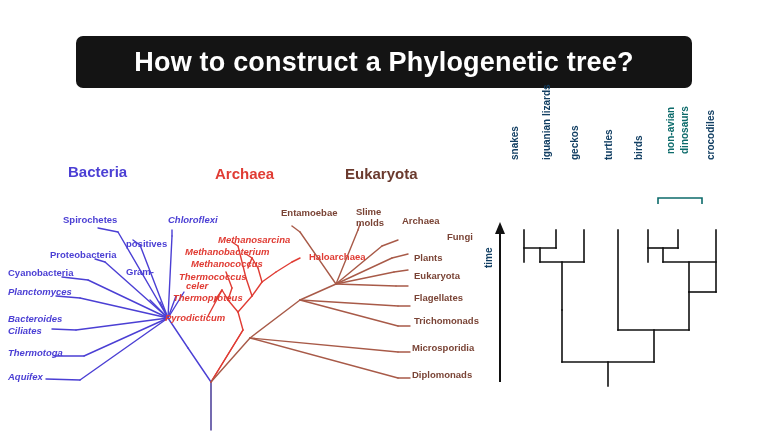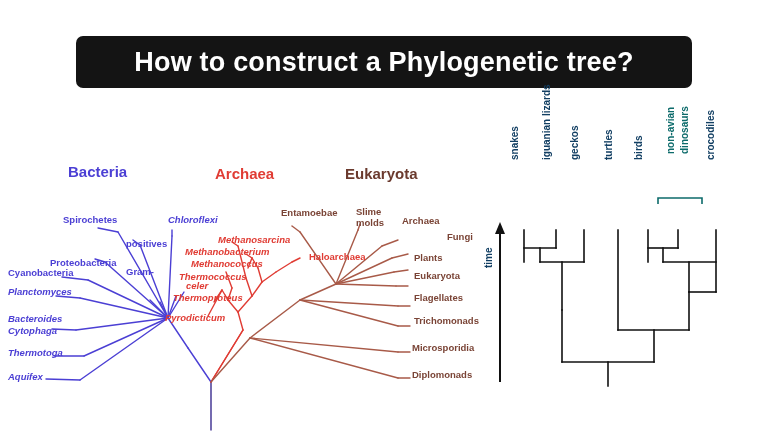--- a/index.html
+++ b/index.html
@@ -222,25 +222,25 @@
 
           <path d="M250,338 L398,378"></path>
           <path d="M398,378 L410,378"></path>
         </g>
       </g>
     </svg>
 
     <div class="lbl taxon-b upright" style="left:63px; top:215px;text-align:center;">Spirochetes</div>
     <div class="lbl taxon-b upright" style="left:126px; top:228px;margin-top:39px;">Gram-</div>
     <div class="lbl taxon-b upright" style="left:126px; top:239px;">positives</div>
-    <div class="lbl taxon-b upright" style="left:50px; top:258px;">Proteobacteria</div>
+    <div class="lbl taxon-b upright" style="left:50px; top:250px;">Proteobacteria</div>
     <div class="lbl taxon-b upright" style="left:8px; top:268px;">Cyanobacteria</div>
     <div class="lbl taxon-b" style="left:8px; top:287px;">Planctomyces</div>
     <div class="lbl taxon-b" style="left:8px; top:314px;">Bacteroides</div>
-    <div class="lbl taxon-b" style="left:8px; top:326px;">Cytophaga</div>
+    <div class="lbl taxon-b" style="left:8px; top:326px;">Ciliates</div>
     <div class="lbl taxon-b" style="left:8px; top:348px;">Thermotoga</div>
     <div class="lbl taxon-b" style="left:8px; top:372px;">Aquifex</div>
     <div class="lbl taxon-b" style="left:168px; top:215px;">Chloroflexi</div>
 
     <div class="lbl taxon-a" style="left:218px; top:235px;">Methanosarcina</div>
     <div class="lbl taxon-a" style="left:185px; top:247px;">Methanobacterium</div>
     <div class="lbl taxon-a" style="left:191px; top:259px;">Methanococcus</div>
     <div class="lbl taxon-a" style="left:179px; top:272px;">Thermococcus</div>
     <div class="lbl taxon-a" style="left:186px; top:281px;">celer</div>
     <div class="lbl taxon-a" style="left:173px; top:293px;">Thermoproteus</div>

